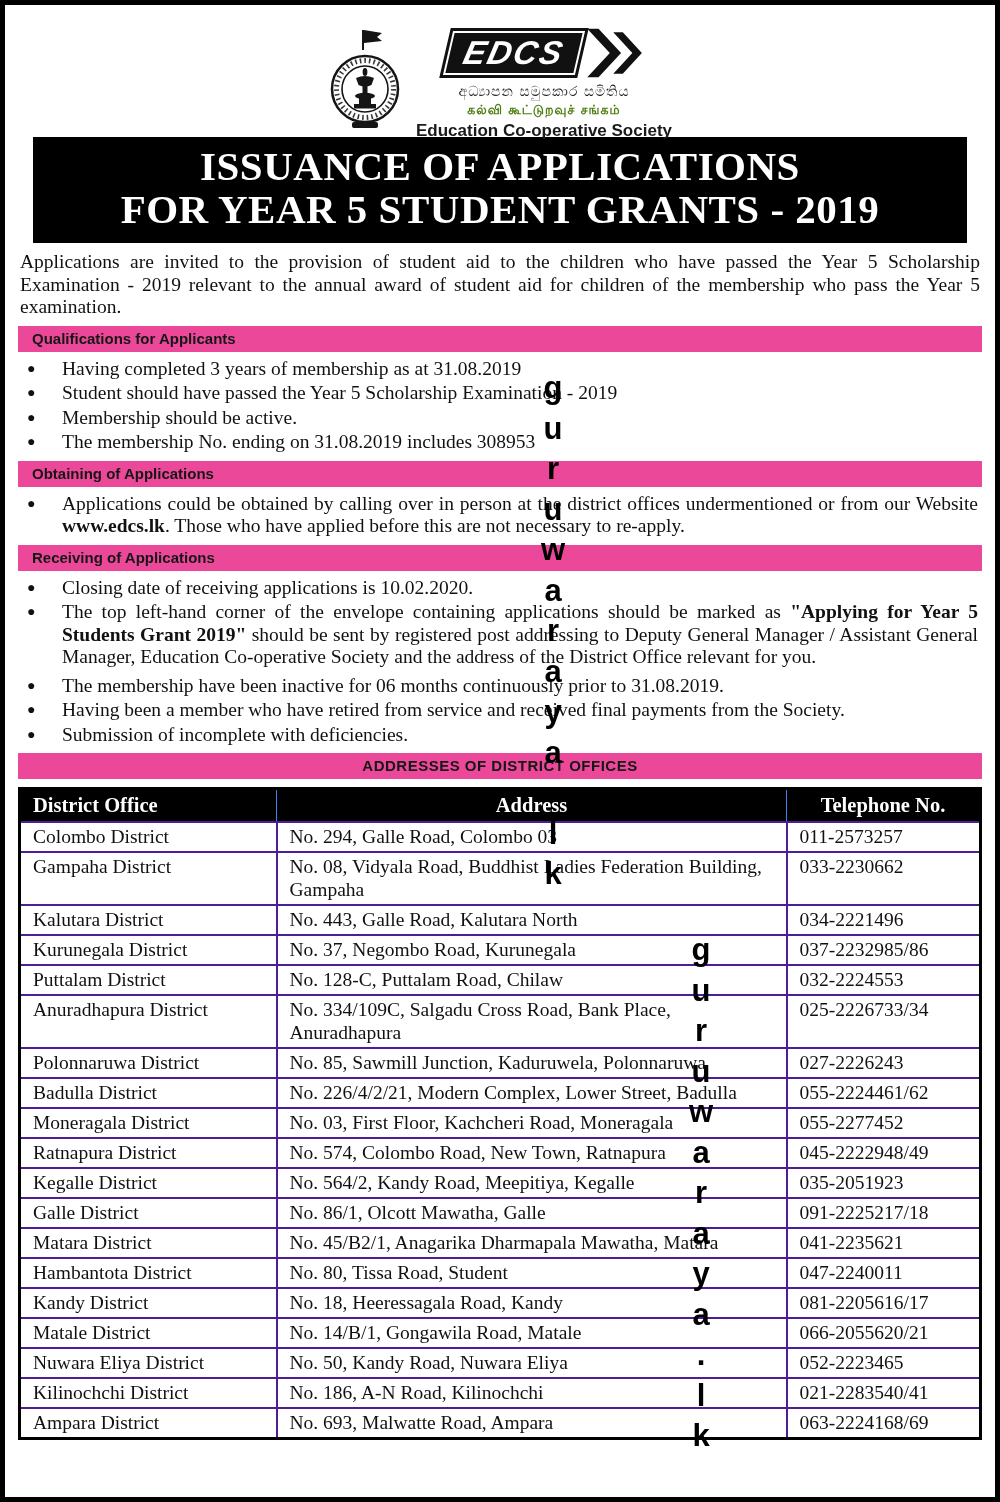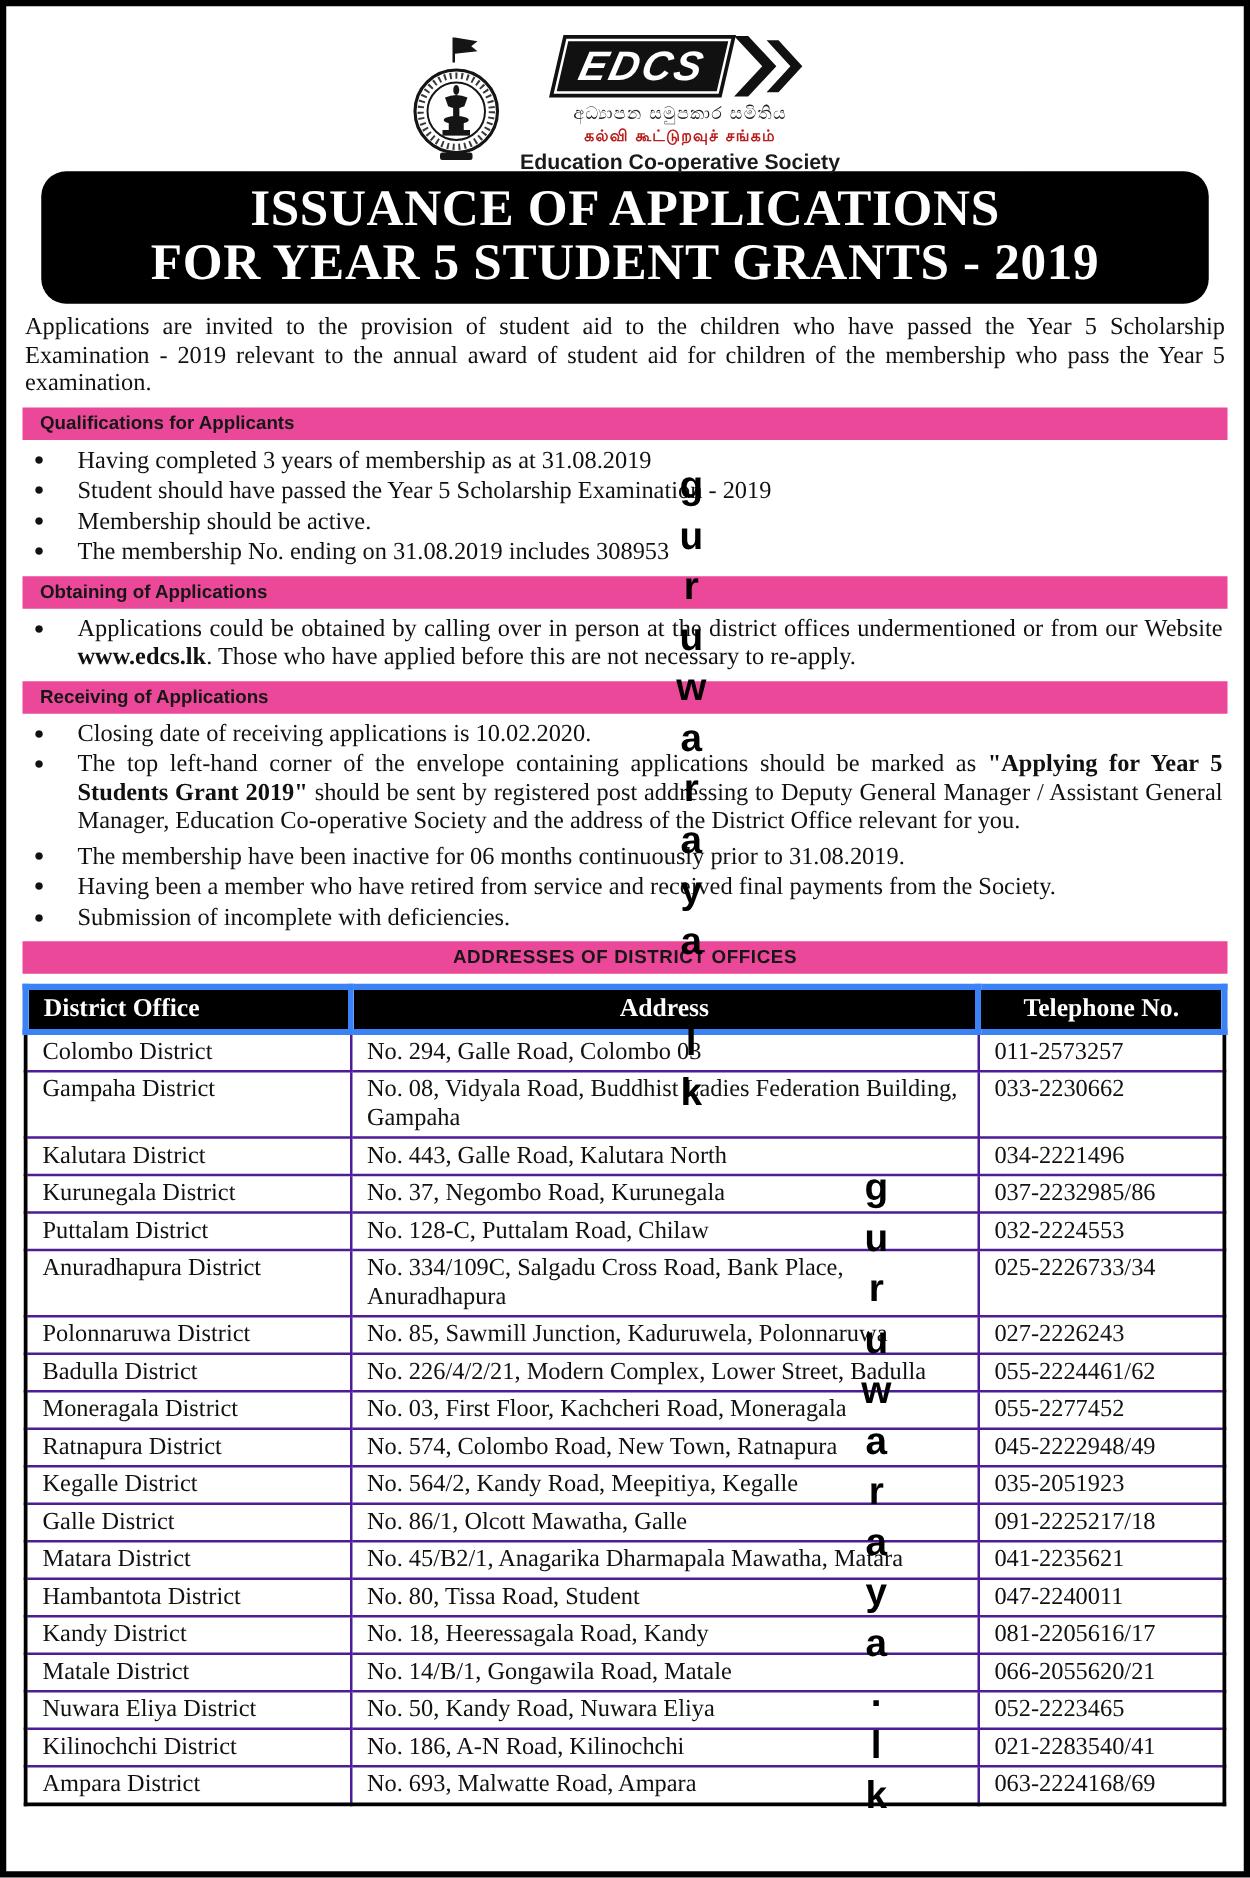--- a/index.html
+++ b/index.html
@@ -25,26 +25,26 @@
     background:#111; transform:skewX(-13deg); padding:3px;
   }
   .edcs-badge .inner {
     border:2px solid #fff; padding:0 14px; height:40px; display:flex; align-items:center;
   }
   .edcs-badge .inner span {
     transform:skewX(0deg); color:#fff; font-family:"Liberation Sans", sans-serif;
     font-weight:bold; font-style:italic; font-size:33px; letter-spacing:2px;
   }
   .lang-si { font-family:"DejaVu Sans", sans-serif; font-weight:normal; font-size:14px; margin-top:4px; color:#222; letter-spacing:1px; }
-  .lang-ta { font-family:"DejaVu Sans", sans-serif; font-weight:bold; font-size:12.5px; margin-top:2px; color:#b91c1c; letter-spacing:1px; }
+  .lang-ta { font-family:"DejaVu Sans", sans-serif; font-weight:bold; font-size:12.5px; margin-top:2px; color:#4d7c0f; letter-spacing:1px; }
   .lang-en { font-family:"Liberation Sans", sans-serif; font-weight:bold; font-size:17px; margin-top:2px; color:#1a1a1a; }
   
   .banner {
     background:#000; color:#fff; text-align:center;
-    margin:6px 15px 0; padding:8px 0 12px;border-radius:20px;
+    margin:6px 15px 0; padding:8px 0 12px;
   }
   .banner div { font-weight:bold; font-size:41px; line-height:43px; letter-spacing:0.5px; }
   
   .intro { margin:8px 2px 0; font-size:19.5px; line-height:22.5px; text-align:justify; }
   .bar {
     margin-top:7px; background:#ec4899; color:#161616;
     font-family:"Liberation Sans", sans-serif; font-weight:bold;
     font-size:15px; padding:4px 0 5px 14px;
   }
   .bar.center { text-align:center; padding-left:0; letter-spacing:0.5px; }
@@ -52,21 +52,21 @@
   ul.bullets li { display:flex; font-size:19.5px; line-height:22.5px; margin-bottom:2px; }
   ul.bullets .dot { flex:none; width:44px; padding-left:9px; font-size:14px; box-sizing:border-box; }
   ul.bullets .btext { flex:1; text-align:justify; padding-right:4px; }
   
   table.districts {
     width:100%; border-collapse:collapse; margin-top:8px;
     border:3px solid #000; font-size:19.5px;
   }
   table.districts th {
     background:#000; color:#fff; font-weight:bold; font-size:20.5px;
-    padding:4px 10px; position:relative; z-index:2; border:5px solid #3b82f6;
+    padding:4px 10px; position:relative; z-index:2; border:1px solid #3b82f6;
   }
   table.districts th.c1 { text-align:left; width:233px; padding-left:12px; }
   table.districts th.c2 { text-align:center; }
   table.districts th.c3 { text-align:center; width:172px; }
   table.districts td {
     border:2px solid #4c1d95; padding:2px 8px 3px 12px; line-height:23px; vertical-align:top;
   }
   svg .stroke { fill:none; stroke:#151515; }
 </style>
 </head>

